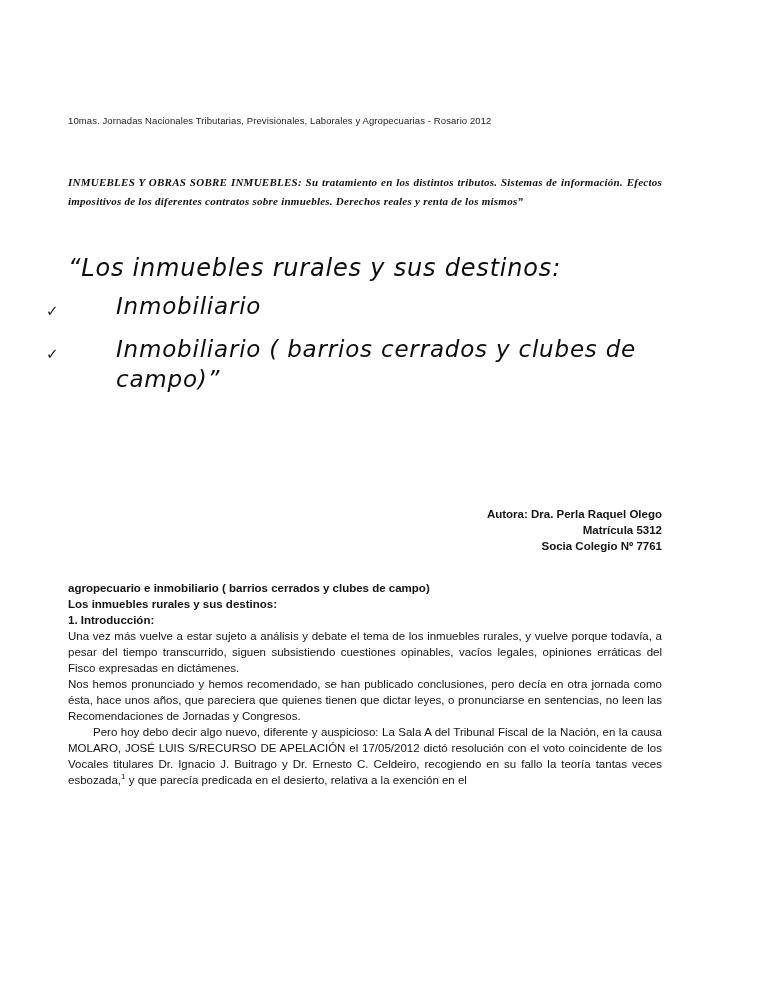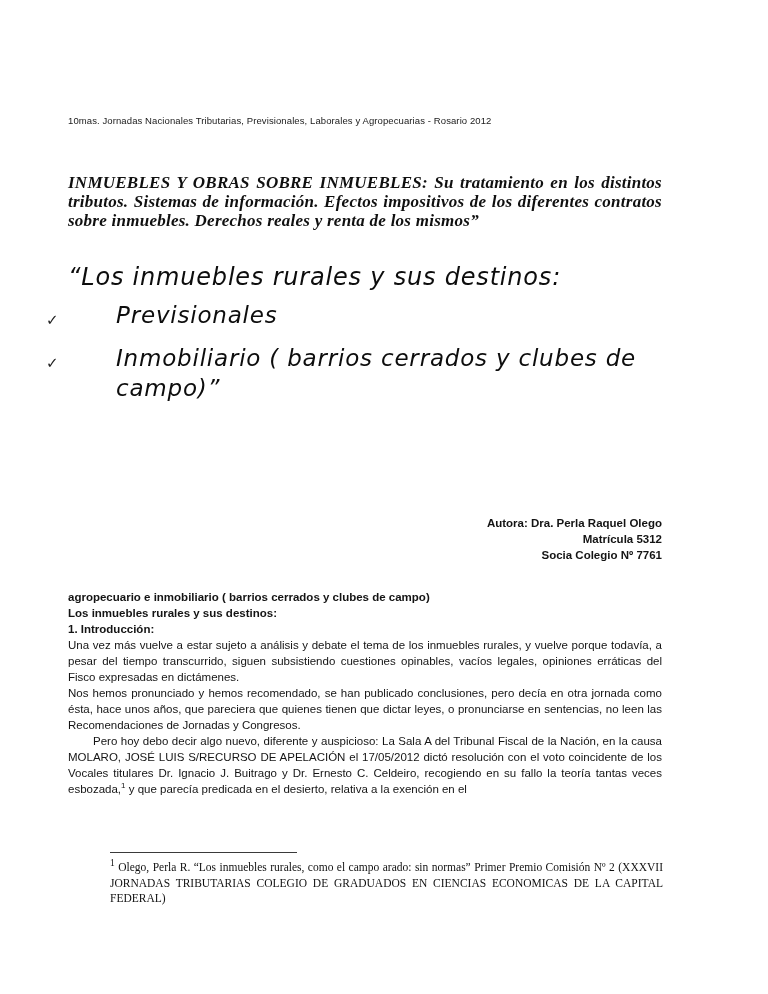--- a/index.html
+++ b/index.html
@@ -17,28 +17,28 @@
   .running-header {
     font-size:9.5px;
     letter-spacing:0.1px;
     color:#1a1a1a;
   }
   .doc-title {
     margin-top:47px;
     font-family:"Liberation Serif", serif;
     font-weight:bold;
     font-style:italic;
-    font-size:17px;
+    font-size:11px;
     line-height:19px;
     letter-spacing:0.25px;
     text-align:justify;
     color:#101010;
   }
   .handwritten {
-    margin-top:32px;
+    margin-top:42px;
     font-family:"DejaVu Sans", cursive;
     font-style:italic;
     letter-spacing:0.8px;
     color:#0d0d0d;
   }
   .hw-intro {
     font-size:24px;
     line-height:30px;
   }
   .hw-item {
@@ -109,21 +109,21 @@
 <div class="page">
 
   <div class="running-header">10mas. Jornadas Nacionales Tributarias, Previsionales, Laborales y Agropecuarias - Rosario 2012</div>
 
   <div class="doc-title">INMUEBLES Y OBRAS SOBRE INMUEBLES: Su tratamiento en los distintos tributos. Sistemas de información. Efectos impositivos de los diferentes contratos sobre inmuebles. Derechos reales y renta de los mismos”</div>
 
   <div class="handwritten">
     <div class="hw-intro">“Los inmuebles rurales  y sus destinos:</div>
     <div class="hw-item">
       <span class="hw-check">✓</span>
-      <span class="hw-text">Previsionales</span>
+      <span class="hw-text">Inmobiliario</span>
     </div>
     <div class="hw-item">
       <span class="hw-check">✓</span>
       <span class="hw-text">Inmobiliario ( barrios cerrados y clubes de campo)”</span>
     </div>
   </div>
 
   <div class="author-block">
     <div>Autora: Dra. Perla Raquel Olego</div>
     <div>Matrícula 5312</div>
@@ -132,18 +132,14 @@
 
   <div class="body-block">
     <div class="b-head">agropecuario e inmobiliario ( barrios cerrados y clubes de campo)</div>
     <div class="b-head">Los inmuebles rurales  y sus destinos:</div>
     <div class="b-head">1. Introducción:</div>
     <div class="b-para">Una vez más vuelve a estar sujeto a análisis y debate el tema de los inmuebles rurales, y vuelve porque todavía, a pesar del tiempo transcurrido, siguen subsistiendo cuestiones opinables, vacíos legales, opiniones erráticas del Fisco expresadas en dictámenes.</div>
     <div class="b-para">Nos hemos pronunciado y hemos recomendado, se han publicado conclusiones, pero decía en otra jornada como ésta, hace unos años, que pareciera que quienes tienen que dictar leyes, o pronunciarse en sentencias, no leen las Recomendaciones de Jornadas y Congresos.</div>
     <div class="b-para indent"><span>Pero hoy debo decir algo nuevo, diferente y auspicioso: La Sala A del Tribunal Fiscal de la Nación, en la causa MOLARO, JOSÉ LUIS S/RECURSO DE APELACIÓN el 17/05/2012 dictó resolución con el voto coincidente de los Vocales titulares Dr. Ignacio J. Buitrago y Dr. Ernesto C. Celdeiro, recogiendo en su fallo la teoría tantas veces esbozada,</span><sup>1</sup><span> y que parecía predicada en el desierto, relativa a la exención en el</span></div>
   </div>
 
-  <div class="footnote">
-    <div class="fn-rule"></div>
-    <div class="fn-text"><sup>1</sup><span> Olego, Perla R. “Los inmuebles rurales, como el campo arado: sin normas” Primer Premio Comisión Nº 2 (XXXVII JORNADAS TRIBUTARIAS COLEGIO DE GRADUADOS EN CIENCIAS ECONOMICAS DE LA CAPITAL FEDERAL)</span></div>
-  </div>
 
 </div>
 
 </body></html>

